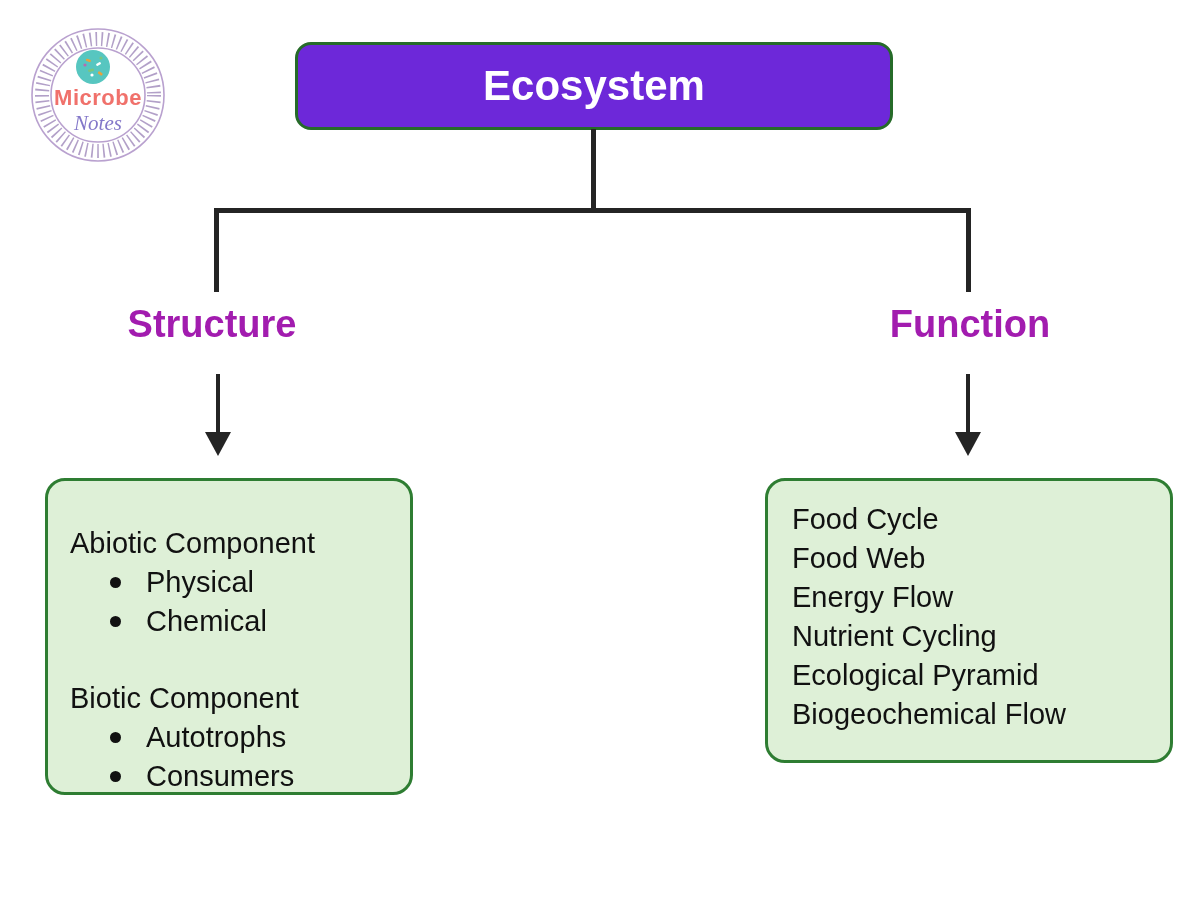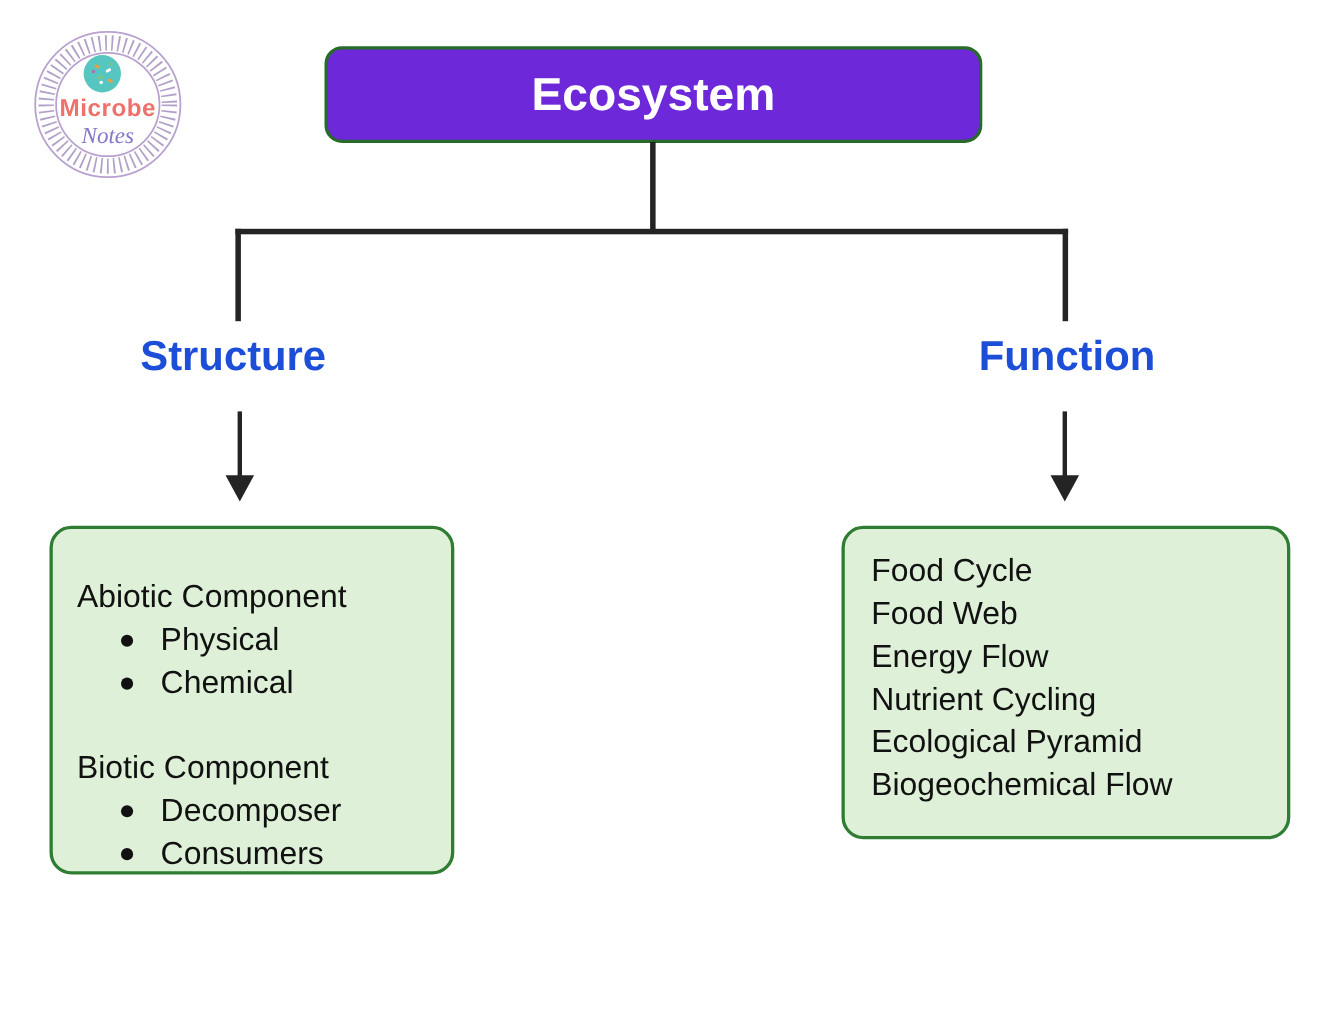--- a/index.html
+++ b/index.html
@@ -76,21 +76,21 @@
   .l-drop   { left: 214px; top: 208px; width: 5px; height: 84px; }
   .r-drop   { left: 966px; top: 208px; width: 5px; height: 84px; }
 
   
   .branch-label {
     position: absolute;
     width: 250px;
     text-align: center;
     font-size: 38px;
     font-weight: bold;
-    color: #1d4ed8;
+    color: #a21caf;
   }
   .label-structure { left: 87px;  top: 303px; }
   .label-function  { left: 845px; top: 303px; }
 
   
   .arrow-line {
     position: absolute;
     background: #242424;
     width: 4px;
     height: 60px;
@@ -200,21 +200,21 @@
       </div>
       <div class="bullet-row">
         <span class="bullet-dot"></span>
         <span>Chemical</span>
       </div>
     </div>
     <div class="section second">
       <div class="section-title">Biotic Component</div>
       <div class="bullet-row">
         <span class="bullet-dot"></span>
-        <span>Decomposer</span>
+        <span>Autotrophs</span>
       </div>
       <div class="bullet-row">
         <span class="bullet-dot"></span>
         <span>Consumers</span>
       </div>
     </div>
   </div>
 
   <div class="leaf-box right-box">
     <div class="plain-row">Food Cycle</div>

